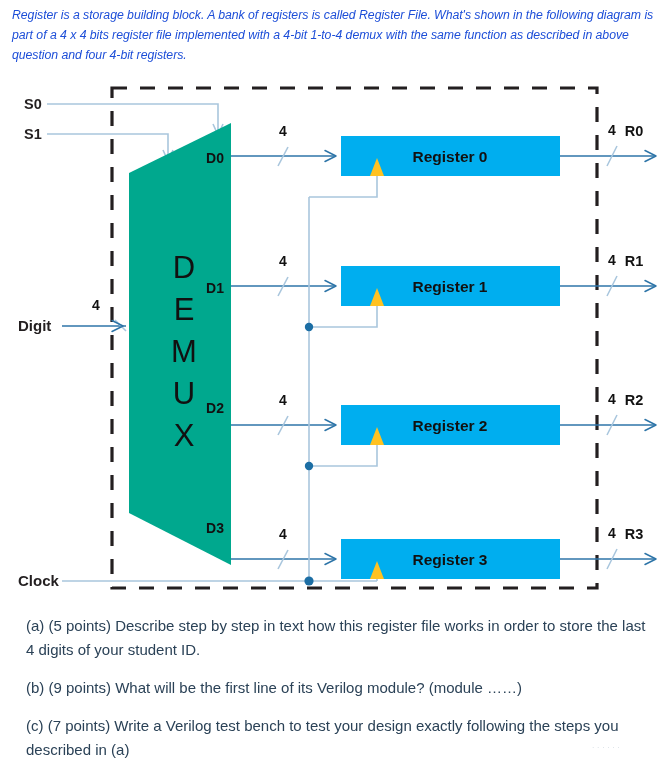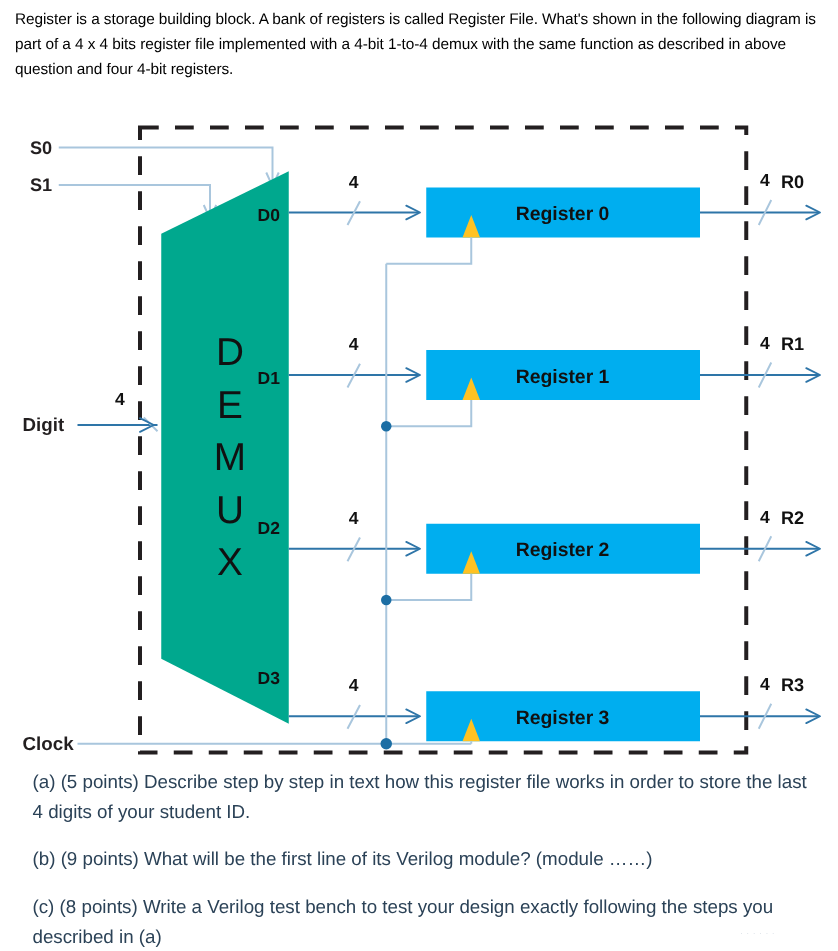--- a/index.html
+++ b/index.html
@@ -3,24 +3,25 @@
 <meta charset="utf-8">
 <style>
   html,body{margin:0;padding:0;}
   body{
     width:670px;height:761px;background:#ffffff;
     font-family:"Liberation Sans",sans-serif;
     position:relative;overflow:hidden;
   }
   .intro{
     position:absolute;left:12px;top:6px;width:646px;
-    font-size:12.3px;line-height:1.62;color:#000000;
+    font-size:12.3px;line-height:1.62;color:#1d4ed8;
     letter-spacing:-.05px;
+    font-style:italic;
   }
-  .diagram{position:absolute;left:0;top:92px;width:530px;height:530px;}
+  .diagram{position:absolute;left:0;top:78px;width:530px;height:530px;}
   .diagram svg{display:block;}
   .questions{
     position:absolute;left:26px;top:614px;width:628px;
     font-size:15px;line-height:1.6;color:#2b4257;
   }
   .questions p{margin:0 0 14px 0;}
   .watermark{
     position:absolute;left:592px;top:744px;width:70px;height:12px;
     opacity:.28;font-size:7px;color:#5a7894;letter-spacing:.4px;
     white-space:nowrap;overflow:hidden;
@@ -170,16 +171,16 @@
   <circle cx="309" cy="249" r="4.2" fill="#1c6ea4"></circle>
   <circle cx="309" cy="388" r="4.2" fill="#1c6ea4"></circle>
   <circle cx="309" cy="503" r="4.6" fill="#1c6ea4"></circle>
   <text x="18" y="508" font-size="15" font-weight="bold" fill="#231f20">Clock</text>
 </svg>
 </div>
 
 <div class="questions">
   <p>(a) (5 points) Describe step by step in text how this register file works in order to store the last 4 digits of your student ID.</p>
   <p>(b) (9 points) What will be the first line of its Verilog module? (module ……)</p>
-  <p>(c) (8 points) Write a Verilog test bench to test your design exactly following the steps you described in (a)</p>
+  <p>(c) (7 points) Write a Verilog test bench to test your design exactly following the steps you described in (a)</p>
 </div>
 
 <div class="watermark">· · · · · ·</div>
 
 </body></html>

